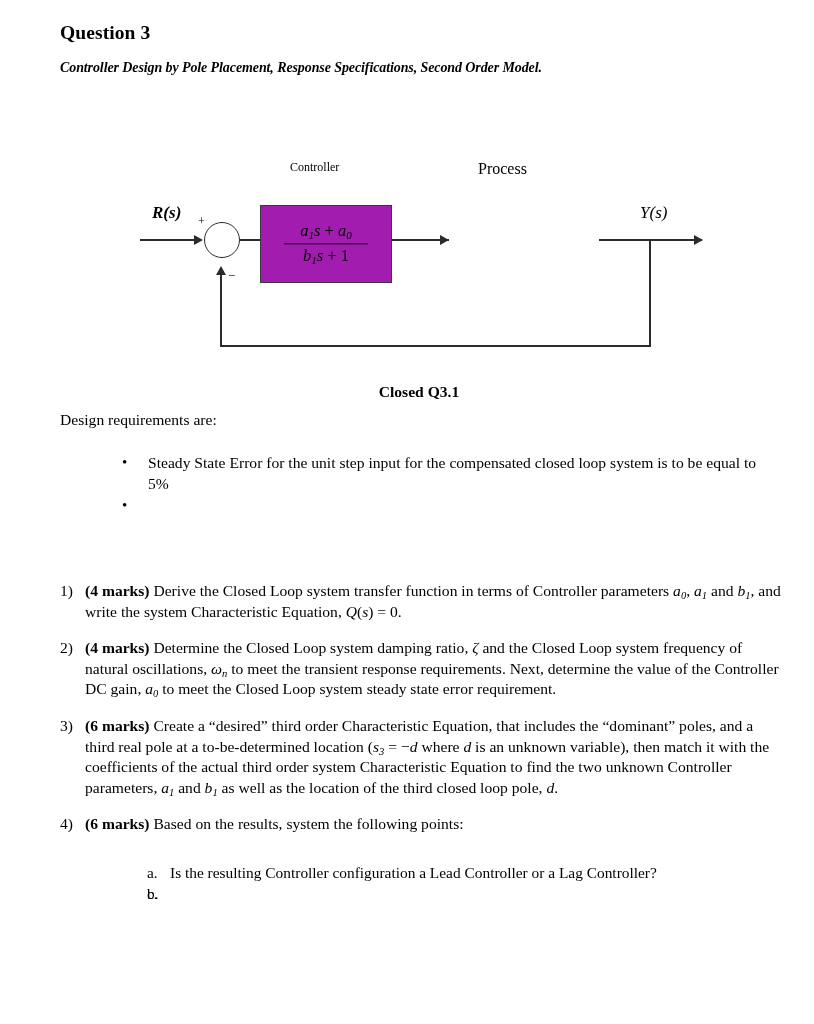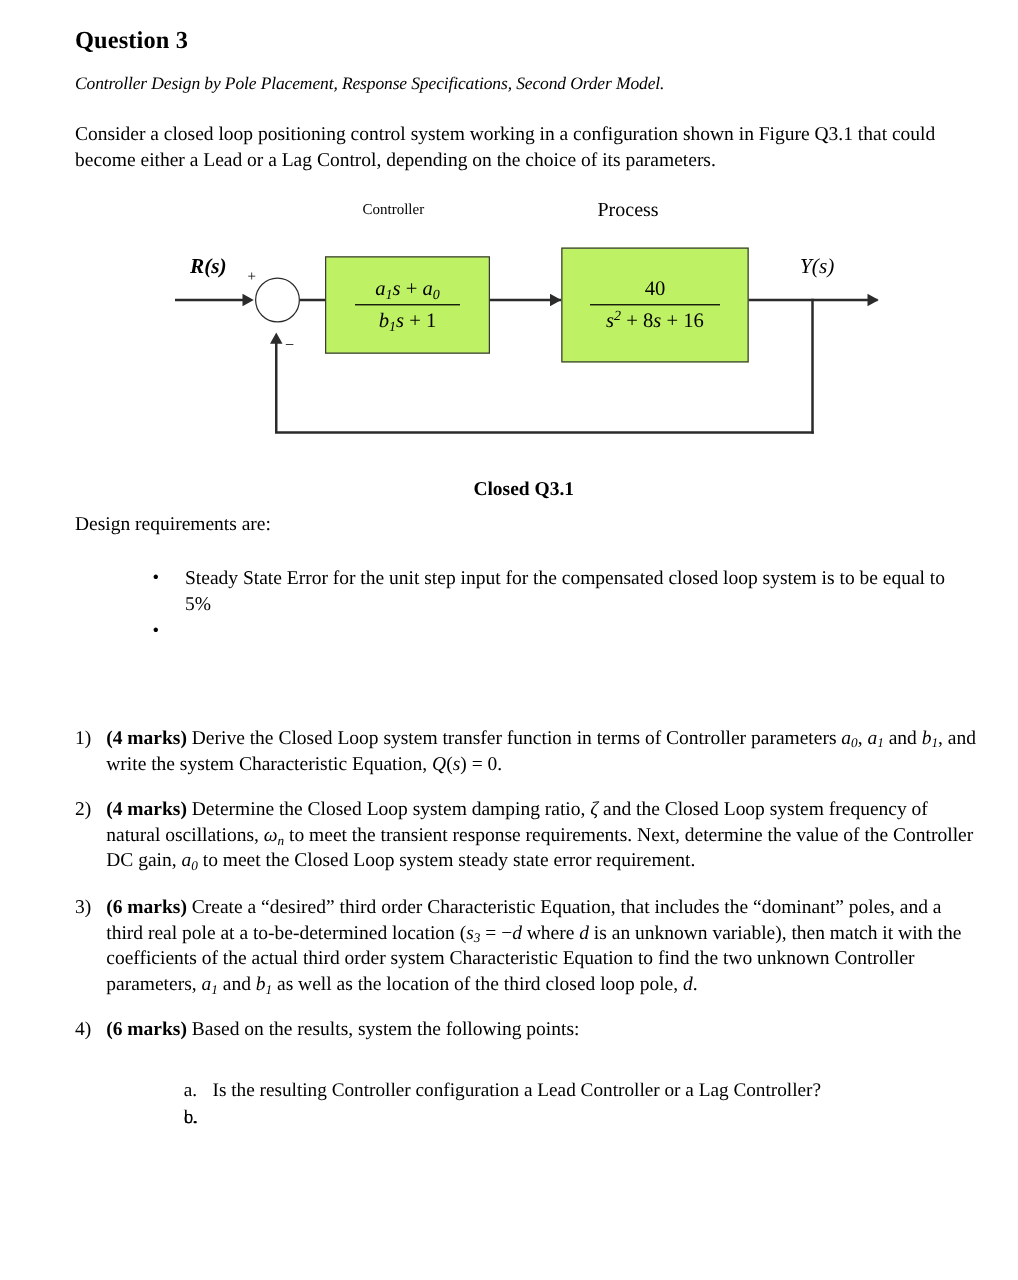--- a/index.html
+++ b/index.html
@@ -28,21 +28,21 @@
     left: 48px; top: 22px;
     font-size: 19.5px;
     font-weight: bold;
     letter-spacing: 0.1px;
   }
   .subtitle {
     position: absolute;
     left: 48px; top: 60px;
     font-size: 14px;
     font-style: italic;
-    font-weight: normal;
+    font-weight: bold;
     letter-spacing: -0.1px;
   }
   .intro {
     position: absolute;
     left: 48px; top: 98px;
     width: 724px;
     font-size: 15.6px;
     line-height: 20.5px;
     text-align: left;
   }
@@ -160,21 +160,21 @@
   }
   .sign-minus {
     position: absolute;
     left: 216px; top: 268px;
     font-size: 13px;
   }
 
   .blk {
     position: absolute;
     border: 1.6px solid #3a3a3a;
-    background: #bef264;
+    background: #a21caf;
     box-sizing: border-box;
   }
   .blk-controller { left: 248px; top: 205px; width: 132px; height: 78px; }
   .blk-process    { left: 437px; top: 198px; width: 150px; height: 92px; }
 
   .frac {
     position: absolute;
     left: 0; right: 0;
     top: 50%;
     transform: translateY(-50%);
@@ -241,21 +241,20 @@
     font-weight: bold;
   }
 </style>
 </head>
 <body>
 
 <div class="page">
 
   <div class="q-title">Question 3</div>
   <div class="subtitle">Controller Design by Pole Placement, Response Specifications, Second Order Model.</div>
-  <div class="intro">Consider a closed loop positioning control system working in a configuration shown in Figure Q3.1 that could become either a Lead or a Lag Control, depending on the choice of its parameters.</div>
 
   <div class="figure"></div>
 
   <div class="lbl-controller">Controller</div>
   <div class="lbl-process">Process</div>
 
   <div class="lbl-rs mi"><span class="mi">R</span>(<span class="mi">s</span>)</div>
   <div class="lbl-ys mi"><span class="mi">Y</span>(<span class="mi">s</span>)</div>
 
   <div class="sign-plus">+</div>
@@ -272,27 +271,20 @@
     <div class="frac frac-ctrl">
       <span class="num"><span class="mi">a</span><sub>1</sub><span class="mi">s</span> + <span class="mi">a</span><sub>0</sub></span>
       <span class="bar"></span>
       <span class="den"><span class="mi">b</span><sub>1</sub><span class="mi">s</span> + 1</span>
     </div>
   </div>
 
   <div class="wire wire-h" style="left:380px; top:239px; width:57px;"></div>
   <div class="arrow arrow-r" style="left:428px; top:235px;"></div>
 
-  <div class="blk blk-process">
-    <div class="frac frac-proc">
-      <span class="num">40</span>
-      <span class="bar"></span>
-      <span class="den"><span class="mi">s</span><sup>2</sup> + 8<span class="mi">s</span> + 16</span>
-    </div>
-  </div>
 
   <div class="wire wire-h" style="left:587px; top:239px; width:103px;"></div>
   <div class="arrow arrow-r" style="left:682px; top:235px;"></div>
 
   <div class="wire wire-v" style="left:637px; top:239px; height:108px;"></div>
   <div class="wire wire-h" style="left:208px; top:345px; width:431px;"></div>
   <div class="wire wire-v" style="left:208px; top:274px; height:72px;"></div>
   <div class="arrow arrow-u" style="left:204px; top:266px;"></div>
 
   <div class="fig-caption">Closed Q3.1</div>

